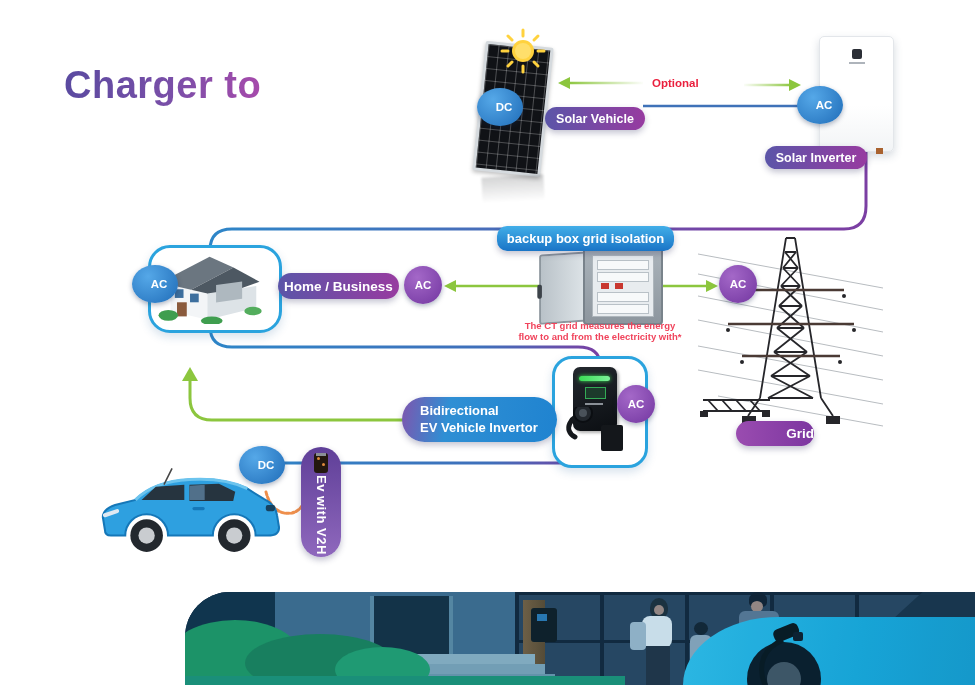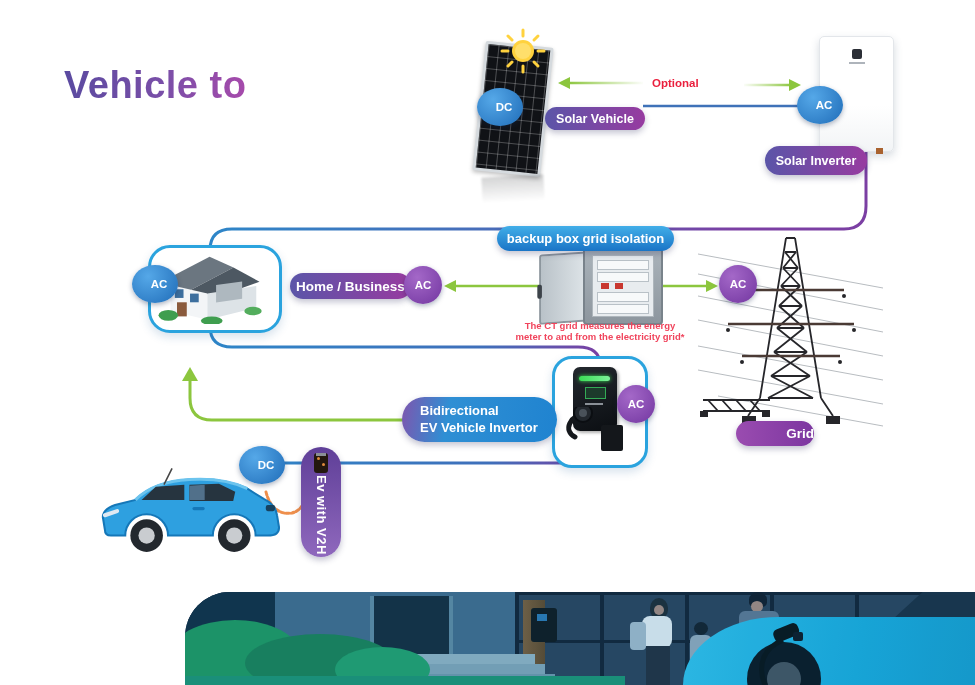--- a/index.html
+++ b/index.html
@@ -10,21 +10,21 @@
          line-height:1.22;letter-spacing:.5px;
          background:linear-gradient(90deg,#5a4aa0 0%,#7a4fa8 55%,#a64aab 100%);
          -webkit-background-clip:text;background-clip:text;color:transparent;}
   
   svg.connectors{position:absolute;left:0;top:0;z-index:1;pointer-events:none;}
   
   .pill{position:absolute;z-index:4;display:flex;align-items:center;justify-content:center;
         color:#fff;font-weight:bold;border-radius:999px;white-space:nowrap;
         box-shadow:0 3px 6px rgba(40,40,90,.28);}
   .pill-purple{background:linear-gradient(90deg,#5b55a8 0%,#973ba0 100%);}
-  .pill-blue{background:linear-gradient(180deg,#41aee8 0%,#1a74c6 100%);}
+  .pill-blue{background:linear-gradient(180deg,#41aee8 0%,#1a74c6 100%);border-radius:10px;}
   .pill-biblue{background:linear-gradient(100deg,#7e55ae 0%,#2f8fd4 30%,#1f83d0 100%);}
   .pill-grid{background:linear-gradient(90deg,#9a4cb0 0%,#7c36a0 100%);justify-content:flex-end;}
   
   .badge{position:absolute;z-index:5;width:38px;height:38px;border-radius:50%;
          display:flex;align-items:center;justify-content:center;color:#fff;
          font-size:11.5px;font-weight:bold;box-shadow:0 2px 5px rgba(20,40,80,.35);}
   .badge-blue{background:radial-gradient(circle at 35% 30%,#55a8e8,#1f6cb8);padding-left:8px;}
   .badge-purple{background:radial-gradient(circle at 35% 30%,#a468c8,#7236a0);}
   
   .card{position:absolute;z-index:3;background:#fff;border:3px solid #2aa3de;border-radius:20px;
@@ -134,21 +134,21 @@
 
     <path d="M 240,463 H 575 Q 597,463 597,441" stroke="url(#bp-low)" stroke-width="2.8" fill="none"></path>
 
     <path d="M 403,420 H 212 Q 190,420 190,398 V 379" stroke="#8cc63e" stroke-width="3" fill="none"></path>
     <polygon points="190,367 182,381 198,381" fill="#8cc63e"></polygon>
 
     <path d="M 266,492 C 270,508 280,515 292,513 C 303,510 307,500 308,477" stroke="#ee8f4c" stroke-width="3" fill="none" stroke-linecap="round" stroke-dasharray="3 2.2"></path>
   </svg>
 
   <h1 class="title">
-    <div>Vehicle to</div>
+    <div>Charger to</div>
   </h1>
 
   <div class="panel"></div>
   <div class="panel-reflection"></div>
   <svg class="sun" viewBox="0 0 46 46">
     <g stroke="#ffd23e" stroke-width="3" stroke-linecap="round">
       <line x1="23" y1="2" x2="23" y2="8"></line>
         <line x1="23" y1="38" x2="23" y2="44"></line>
       <line x1="2" y1="23" x2="8" y2="23"></line>
         <line x1="38" y1="23" x2="44" y2="23"></line>
@@ -169,21 +169,21 @@
   <div class="lbl" style="left:652px;top:77px;font-size:11.5px;color:#ea1f3d;">Optional</div>
 
   <div class="inverter">
     <div class="logo"></div>
     <div class="logo-line"></div>
     <div class="nub"></div>
   </div>
   <div class="badge badge-blue" style="left:797px;top:86px;">
     <span>AC</span>
   </div>
-  <div class="pill pill-purple" style="left:765px;top:146px;width:102px;height:29px;font-size:12.5px;">
+  <div class="pill pill-purple" style="left:765px;top:146px;width:102px;height:23px;font-size:12.5px;">
     <span>Solar Inverter</span>
   </div>
 
   <div class="pill pill-blue" style="left:497px;top:226px;width:177px;height:25px;font-size:13px;">
     <span>backup box grid isolation</span>
   </div>
   <div class="backupbox">
     <div class="bb-door">
       <div class="bb-handle"></div>
     </div>
@@ -193,42 +193,42 @@
         <div class="bb-row" style="top:16px;"></div>
         <div class="bb-red" style="left:8px;top:27px;"></div>
         <div class="bb-red" style="left:22px;top:27px;"></div>
         <div class="bb-row" style="top:36px;"></div>
         <div class="bb-row" style="top:48px;"></div>
       </div>
     </div>
   </div>
   <div class="note" style="left:510px;top:320px;width:180px;">
     <div>The CT grid measures the  energy</div>
-    <div>meter to and from the electricity grid*</div>
+    <div>flow to and from the electricity with*</div>
   </div>
 
   <div class="card" style="left:148px;top:245px;width:128px;height:82px;border-radius:22px;">
     <svg width="122" height="76" viewBox="0 0 110 70" style="margin:0 0 0 3px;">
       <polygon points="8,30 50,8 72,18 30,40" fill="#6b7680"></polygon>
       <polygon points="72,18 96,31 60,44 30,40" fill="#4d5862"></polygon>
       <polygon points="14,34 14,58 48,66 48,42" fill="#f3f5f7"></polygon>
       <polygon points="48,42 48,66 93,55 93,35" fill="#dde3e7"></polygon>
       <rect x="18" y="38" width="8" height="8" fill="#3d6f9e"></rect>
       <rect x="32" y="42" width="8" height="8" fill="#3d6f9e"></rect>
       <rect x="20" y="50" width="9" height="13" fill="#8a5a3c"></rect>
       <rect x="56" y="42" width="24" height="16" fill="#aeb8bf" transform="skewY(-8)"></rect>
       <ellipse cx="12" cy="62" rx="9" ry="5" fill="#3f9e4f"></ellipse>
       <ellipse cx="52" cy="67" rx="10" ry="4" fill="#3f9e4f"></ellipse>
       <ellipse cx="90" cy="58" rx="8" ry="4" fill="#53ad5d"></ellipse>
     </svg>
   </div>
   <div class="badge badge-blue" style="left:132px;top:265px;">
     <span>AC</span>
   </div>
-  <div class="pill pill-purple" style="left:290px;top:273px;width:121px;height:26px;font-size:13.5px;">
+  <div class="pill pill-purple" style="left:278px;top:273px;width:121px;height:26px;font-size:13.5px;">
     <span>Home / Business</span>
   </div>
   <div class="badge badge-purple" style="left:404px;top:266px;">
     <span>AC</span>
   </div>
 
   <svg style="position:absolute;left:698px;top:230px;z-index:2;" width="185" height="215" viewBox="0 0 185 215">
     <g stroke="#9aa0a6" stroke-width="1" opacity="0.7">
       <line x1="0" y1="24" x2="185" y2="58"></line>
         <line x1="0" y1="44" x2="185" y2="80"></line>

